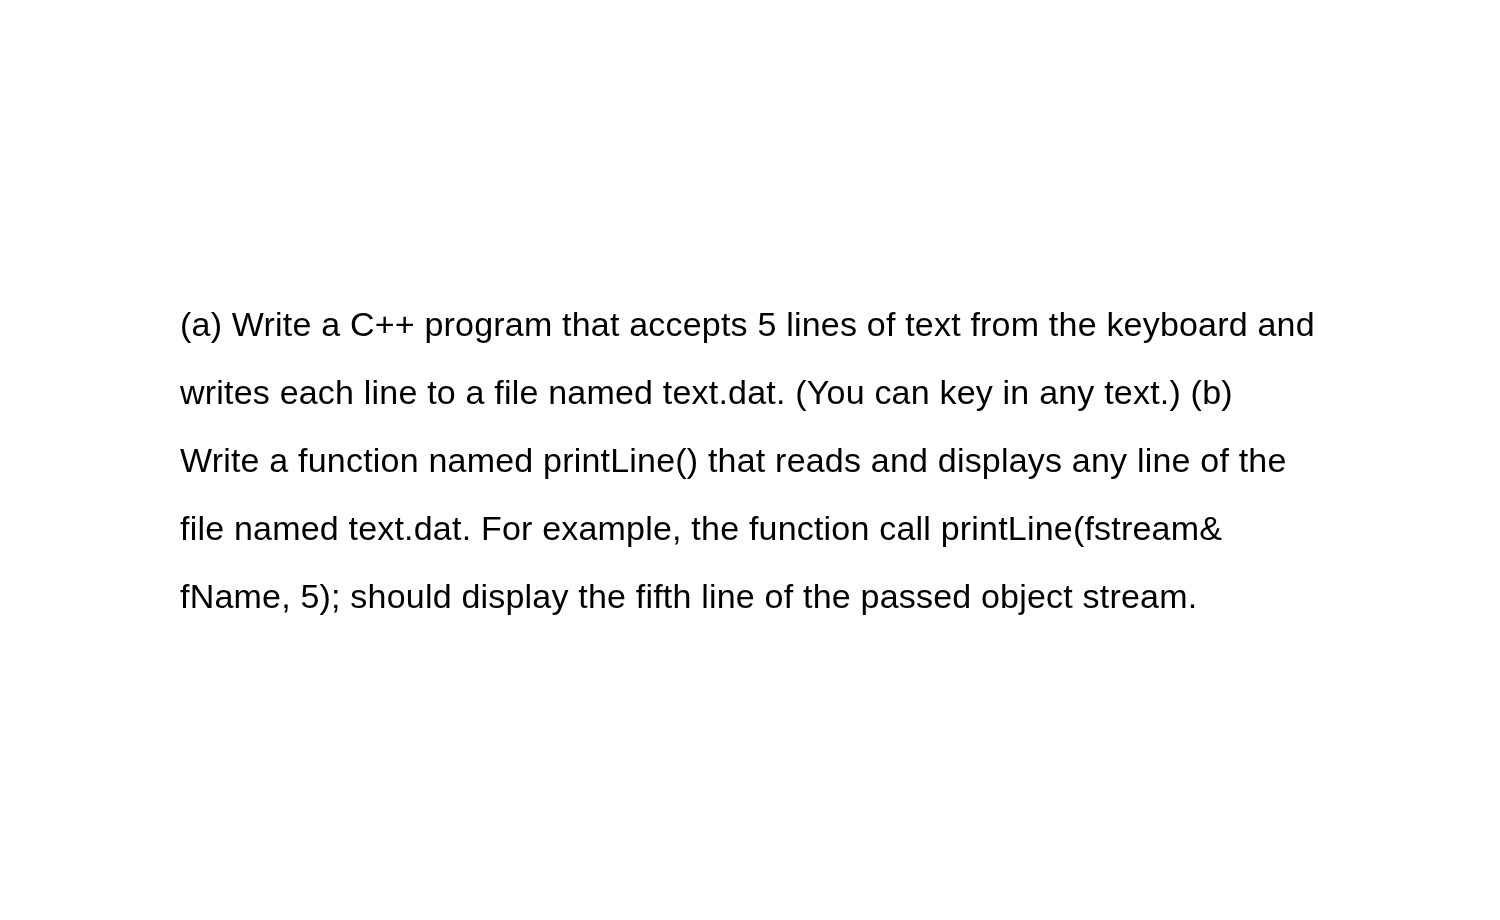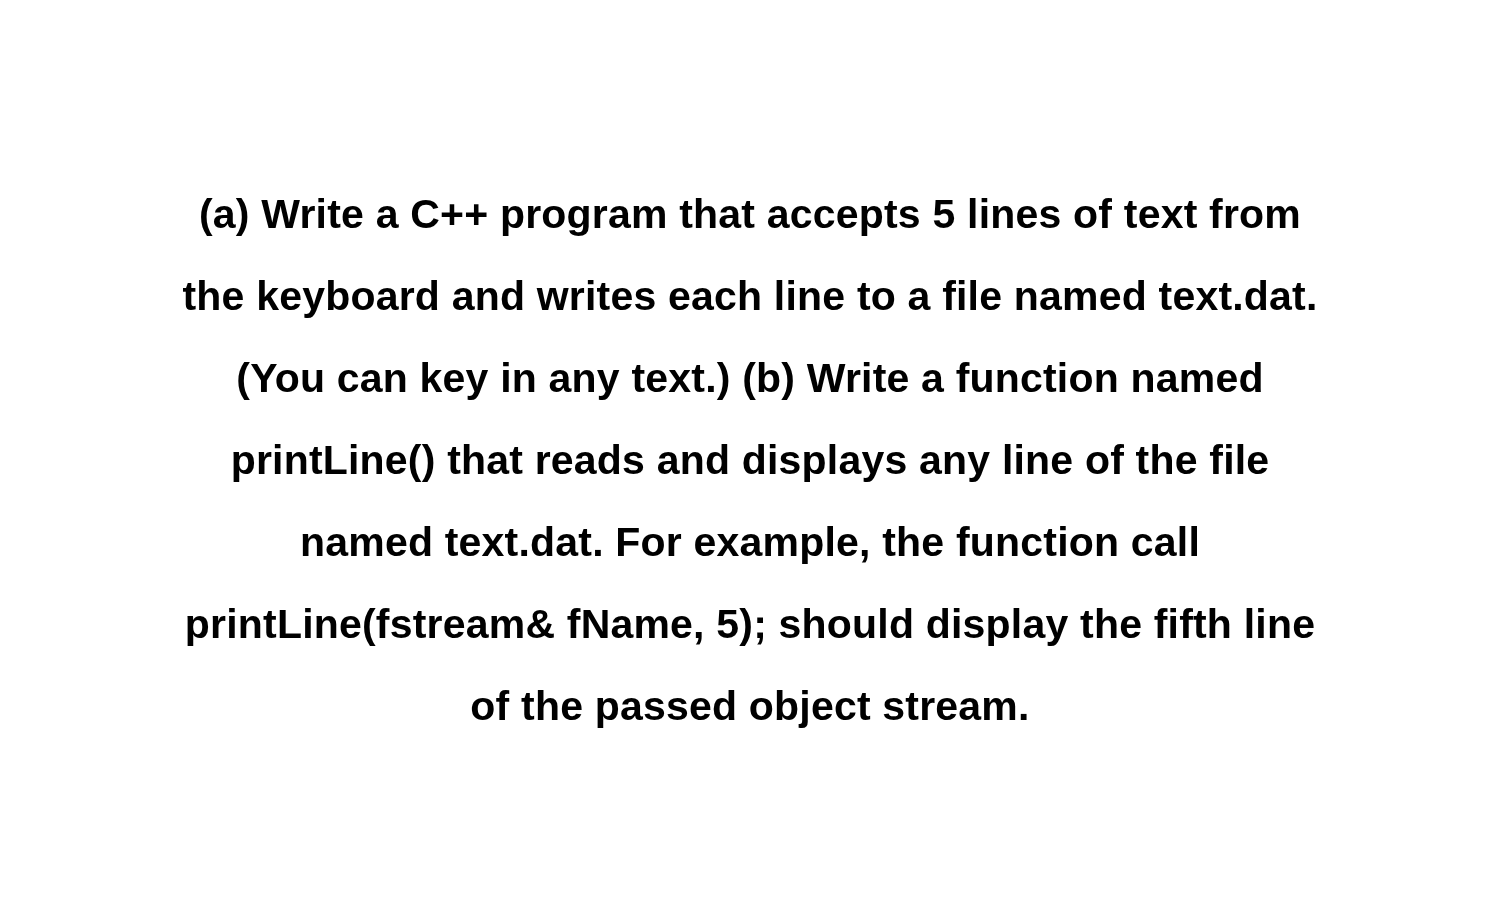--- a/index.html
+++ b/index.html
@@ -14,26 +14,25 @@
       font-family: -apple-system, BlinkMacSystemFont, "Segoe UI", Helvetica, Arial, sans-serif;
       display: flex;
       align-items: center;
       justify-content: center;
     }
     .content {
       width: 1180px;
       padding: 0 20px;
     }
     .paragraph {
-      font-size: 41px;
+      font-size: 34px;
       line-height: 2.0;
-      font-weight: 700;
+      font-weight: 400;
       letter-spacing: 0.2px;
       color: #000000;
-      text-align: center;
     }
   </style>
 </head>
 <body>
 
 <div class="content">
   <p class="paragraph">(a) Write a C++ program that accepts 5 lines of text from the keyboard and writes each line to a file named text.dat. (You can key in any text.) (b) Write a function named printLine() that reads and displays any line of the file named text.dat. For example, the function call printLine(fstream&amp; fName, 5); should display the fifth line of the passed object stream.</p>
 </div>
 
 </body></html>

